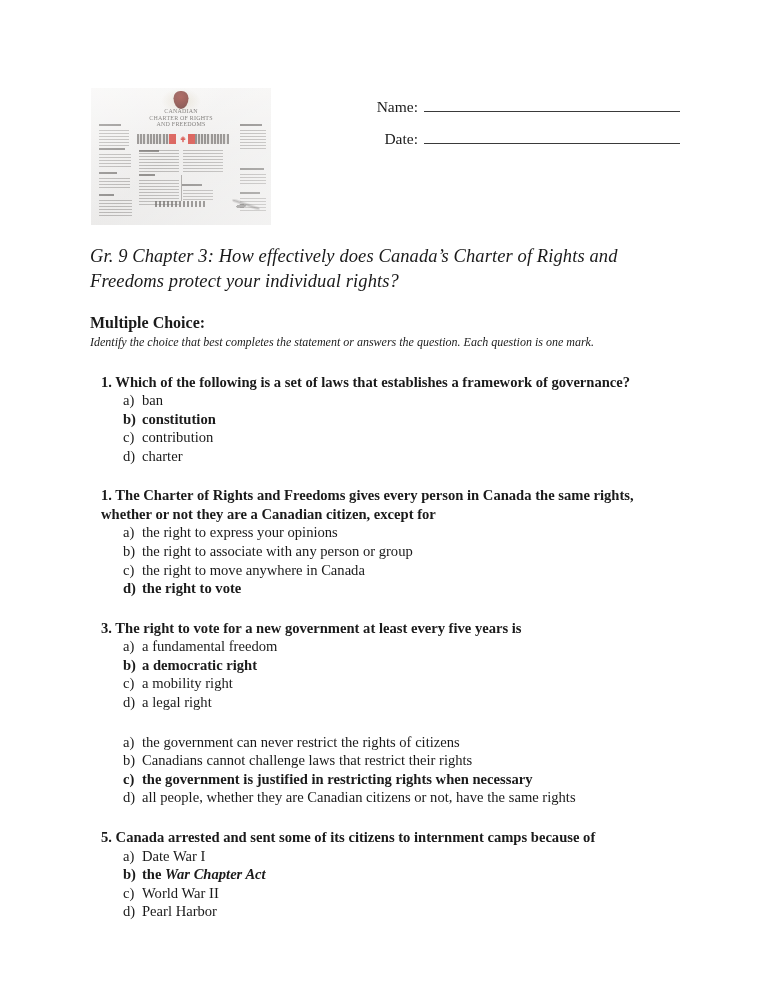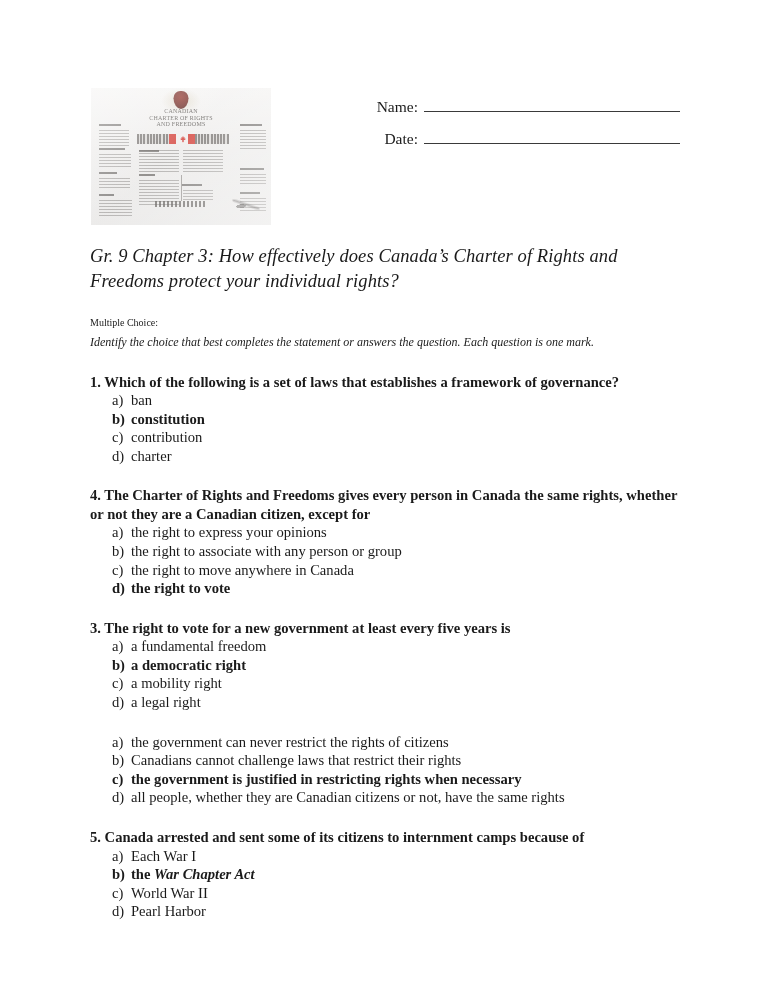--- a/index.html
+++ b/index.html
@@ -196,33 +196,34 @@
     margin: 0;
     font-size: 18.5px;
     line-height: 25px;
     font-weight: normal;
     font-style: italic;
     letter-spacing: .1px;
   }
 
   .section-head {
     margin-top: 20px;
-    font-size: 10px;
-    font-weight: normal;
+    font-size: 16px;
+    font-weight: bold;
     line-height: 18px;
   }
   .section-note {
     font-size: 12px;
     font-style: italic;
     line-height: 18.5px;
     margin-top: 1px;
   }
 
   .question-block {
     margin-top: 21px;
+    margin-left: 11px;
   }
   .question-stem {
     font-size: 14.6px;
     font-weight: bold;
     line-height: 18.5px;
   }
   .options {
     list-style: none;
     margin: 0;
     padding: 0;
@@ -322,21 +323,21 @@
             <span class="opt-letter">c)</span>
             <span class="opt-text">contribution</span>
           </li>
           <li class="option">
             <span class="opt-letter">d)</span>
             <span class="opt-text">charter</span>
           </li>
         </ul>
       </div>
       <div class="question-block">
-        <div class="question-stem">4. The Charter of Rights and Freedoms gives every person in Canada the same rights, whether or not they are a Canadian citizen, except for</div>
+        <div class="question-stem">1. The Charter of Rights and Freedoms gives every person in Canada the same rights, whether or not they are a Canadian citizen, except for</div>
         <ul class="options">
           <li class="option">
             <span class="opt-letter">a)</span>
             <span class="opt-text">the right to express your opinions</span>
           </li>
           <li class="option">
             <span class="opt-letter">b)</span>
             <span class="opt-text">the right to associate with any person or group</span>
           </li>
           <li class="option">
@@ -388,21 +389,21 @@
             <span class="opt-letter">d)</span>
             <span class="opt-text">all people, whether they are Canadian citizens or not, have the same rights</span>
           </li>
         </ul>
       </div>
       <div class="question-block">
         <div class="question-stem">5. Canada arrested and sent some of its citizens to internment camps because of</div>
         <ul class="options">
           <li class="option">
             <span class="opt-letter">a)</span>
-            <span class="opt-text">Each War I</span>
+            <span class="opt-text">Date War I</span>
           </li>
           <li class="option correct">
             <span class="opt-letter">b)</span>
             <span class="opt-text">the <span class="em">War Chapter Act</span></span>
           </li>
           <li class="option">
             <span class="opt-letter">c)</span>
             <span class="opt-text">World War II</span>
           </li>
           <li class="option">

